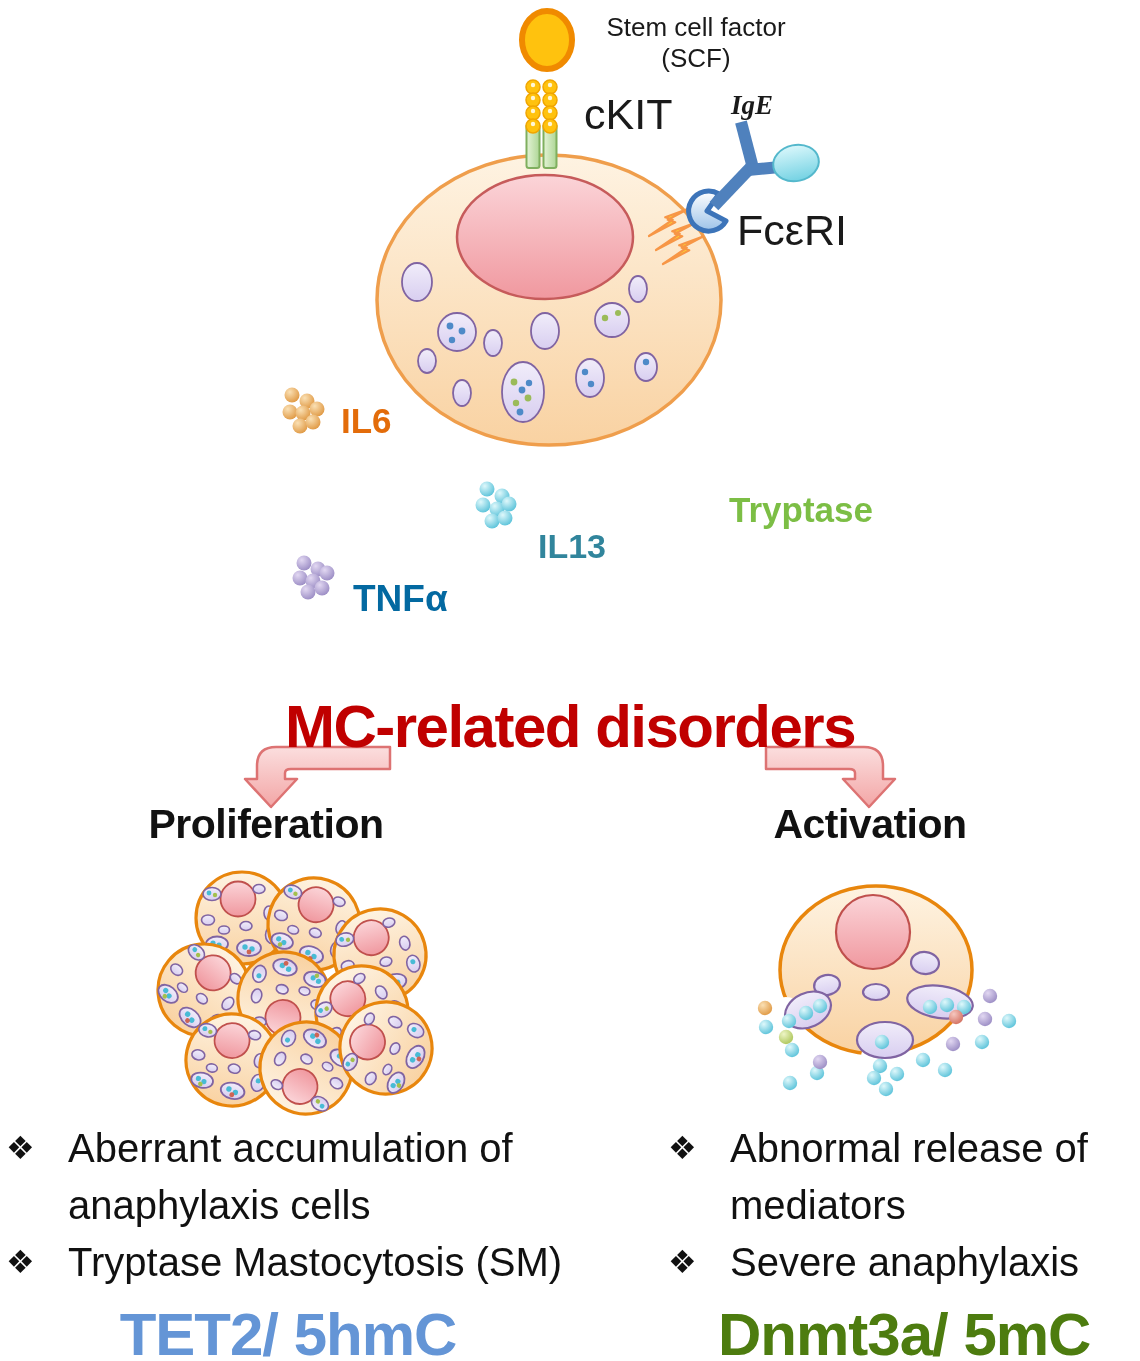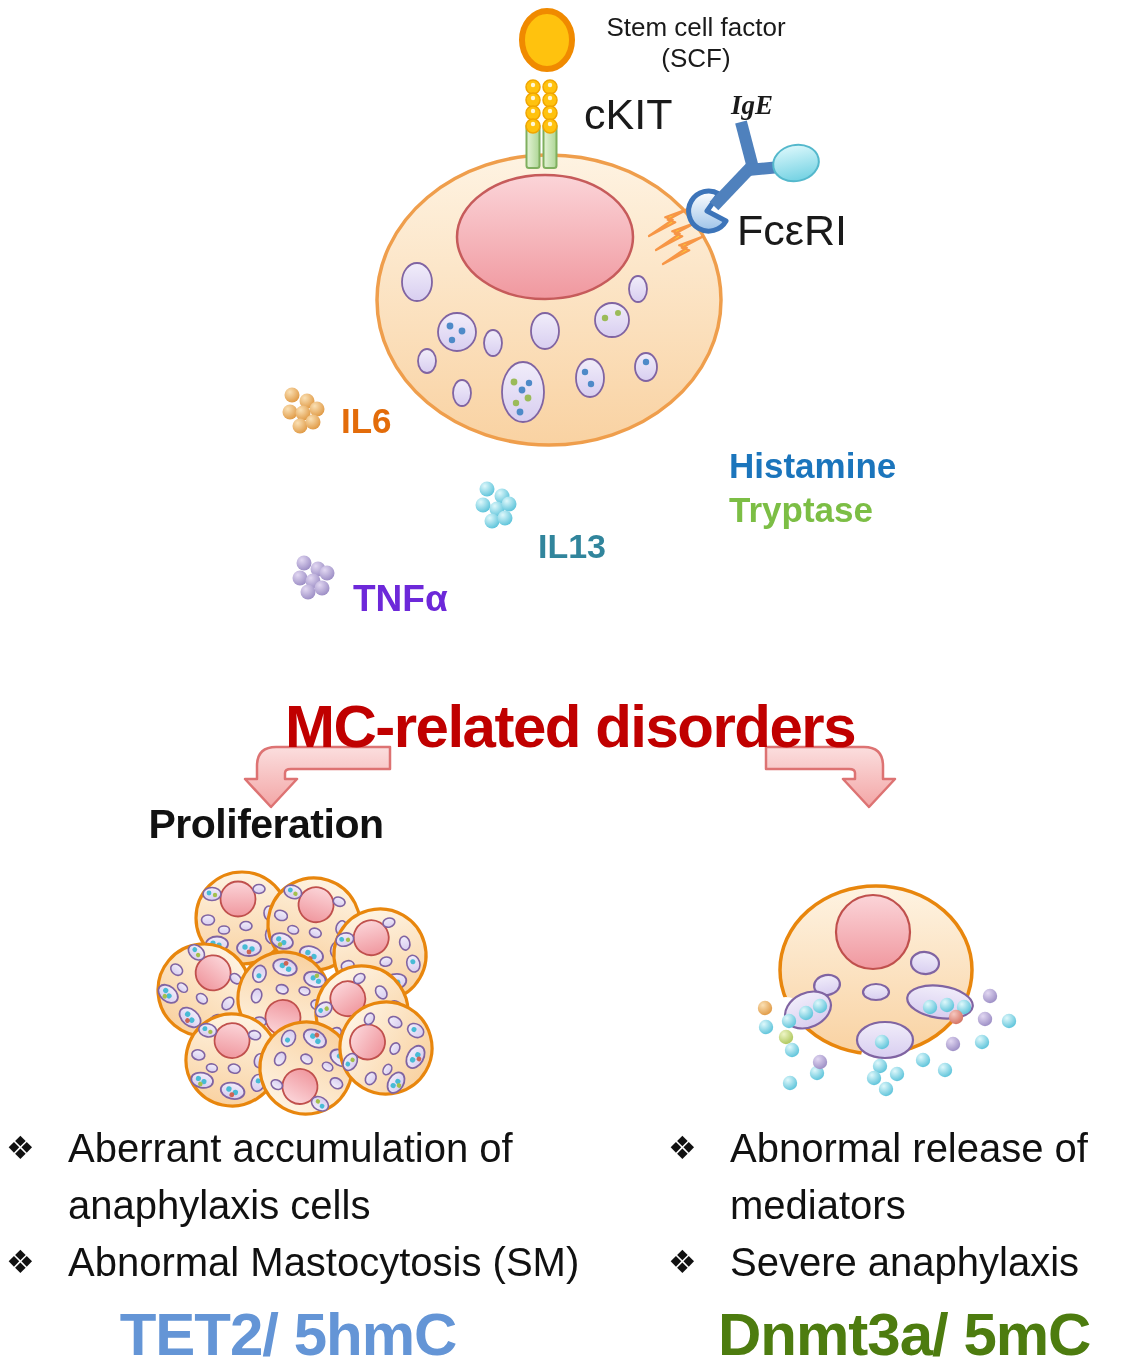--- a/index.html
+++ b/index.html
@@ -8,21 +8,21 @@
     font-family:"Liberation Sans",sans-serif;
   }
   #figure-svg{position:absolute;left:0;top:0;z-index:1;}
   .lbl{position:absolute;z-index:2;color:#1a1a1a;white-space:nowrap;}
   .scf-label{left:586px;top:12px;width:220px;text-align:center;font-size:26px;line-height:31px;white-space:normal;}
   .ckit-label{left:584px;top:90px;font-size:43px;}
   .ige-label{left:731px;top:90px;font-size:27px;font-style:italic;font-weight:bold;font-family:"Liberation Serif",serif;}
   .fceri-label{left:737px;top:206px;font-size:43px;}
   .il6-label{left:341px;top:401px;font-size:35px;font-weight:bold;color:#E36C0A;}
   .il13-label{left:538px;top:491px;font-size:34px;font-weight:bold;color:#31859C;margin-top:36px;}
-  .tnfa-label{left:353px;top:578px;font-size:37px;font-weight:bold;color:#6d28d9;}
+  .tnfa-label{left:353px;top:578px;font-size:37px;font-weight:bold;color:#0369a1;}
   .histamine-label{left:729px;top:446px;font-size:35px;font-weight:bold;color:#1B75BC;}
   .tryptase-label{left:729px;top:490px;font-size:35px;font-weight:bold;color:#7CBE45;}
   .disorders-title{left:0;top:668px;width:1140px;text-align:center;font-size:60px;font-weight:bold;color:#C00000;letter-spacing:-1.5px;margin-top:24px;}
   .branch-heading{top:801px;width:340px;text-align:center;font-size:41px;font-weight:bold;letter-spacing:-0.5px;color:#111;}
   .heading-left{left:96px;}
   .heading-right{left:700px;}
   .bullet-list{position:absolute;z-index:2;white-space:normal;}
   .bullets-left{left:6px;top:1120px;width:580px;}
   .bullets-right{left:668px;top:1120px;width:466px;}
   .bullet-item{display:flex;align-items:flex-start;}
@@ -286,35 +286,35 @@
     <span>Stem cell factor</span><br>
     <span>(SCF)</span>
   </div>
   <div class="lbl ckit-label">cKIT</div>
   <div class="lbl ige-label">IgE</div>
   <div class="lbl fceri-label">FcεRI</div>
 
   <div class="lbl il6-label">IL6</div>
   <div class="lbl il13-label">IL13</div>
   <div class="lbl tnfa-label">TNFα</div>
-  <div class="lbl histamine-label">Histamine</div>
   <div class="lbl tryptase-label">Tryptase</div>
 
   <div class="lbl disorders-title">MC-related disorders</div>
 
   <div class="lbl branch-heading heading-left">Proliferation</div>
+  <div class="lbl branch-heading heading-right">Activation</div>
 
   <div class="bullet-list bullets-left">
     <div class="bullet-item">
       <span class="bullet-glyph">❖</span>
       <span class="bullet-text">Aberrant accumulation of anaphylaxis cells</span>
     </div>
     <div class="bullet-item">
       <span class="bullet-glyph">❖</span>
-      <span class="bullet-text">Abnormal Mastocytosis (SM)</span>
+      <span class="bullet-text">Tryptase Mastocytosis (SM)</span>
     </div>
   </div>
 
   <div class="bullet-list bullets-right">
     <div class="bullet-item">
       <span class="bullet-glyph">❖</span>
       <span class="bullet-text">Abnormal release of mediators</span>
     </div>
     <div class="bullet-item">
       <span class="bullet-glyph">❖</span>

